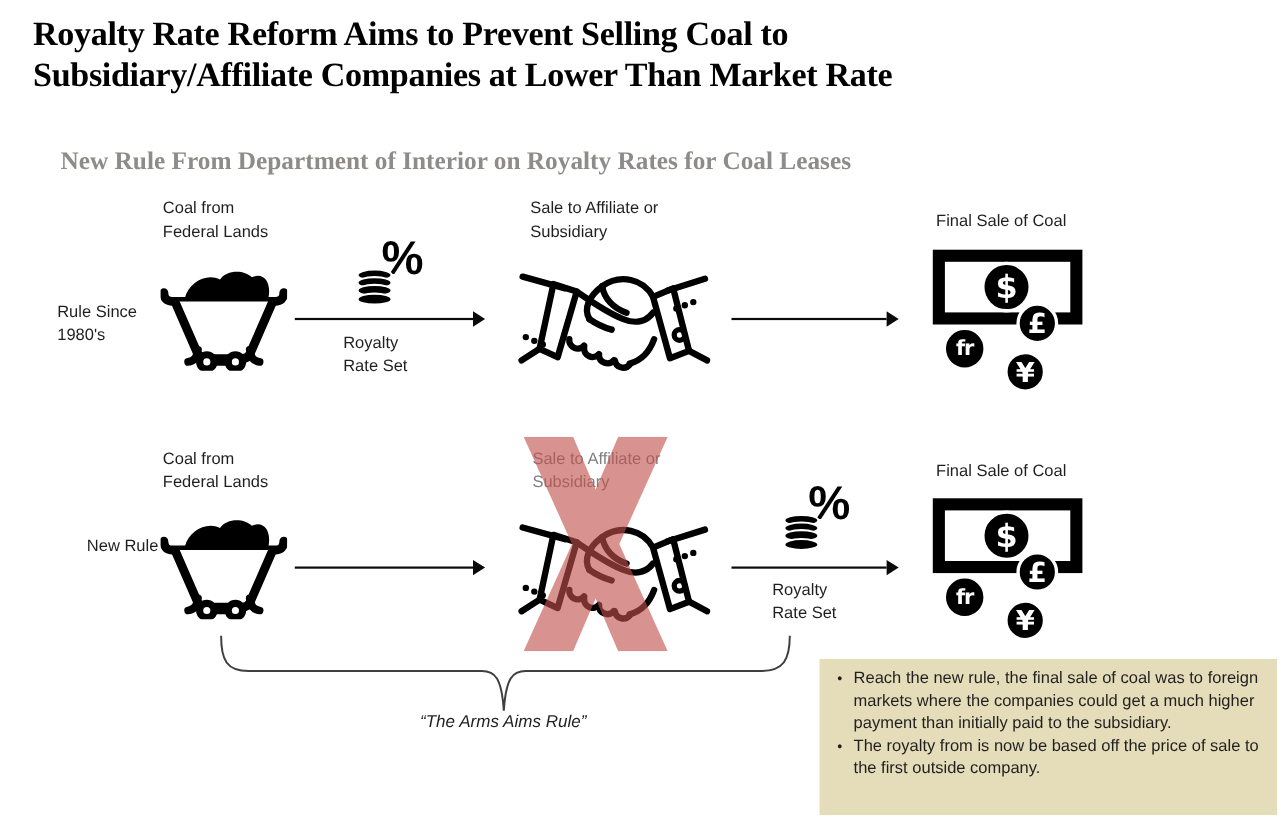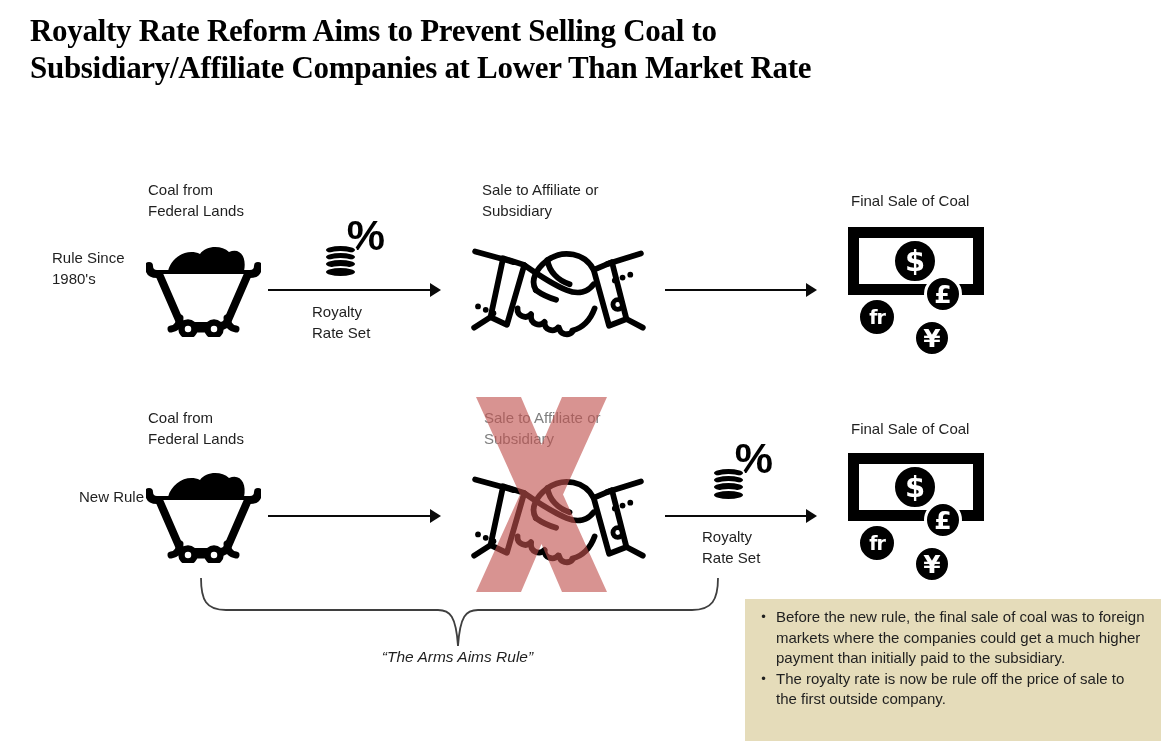--- a/index.html
+++ b/index.html
@@ -80,22 +80,23 @@
   .bullet-marker{flex:none;width:25px;text-align:center;font-size:13px;}
   .bullet-text b{font-weight:normal;}
 </style>
 </head>
 <body>
 
 <div class="slide">
 
   <div class="title">Royalty Rate Reform Aims to Prevent Selling Coal to
 Subsidiary/Affiliate Companies at Lower Than Market Rate</div>
-
-  <div class="lbl" style="left:52px;top:247px;width:92px;">Rule Since 1980's</div>
+  <div class="subtitle">New Rule From Department of Interior on Royalty Rates for Coal Leases</div>
+
+  <div class="lbl" style="left:52px;top:273px;width:92px;">Rule Since 1980's</div>
   <div class="lbl" style="left:148px;top:179px;width:104px;">Coal from Federal Lands</div>
 
   <svg class="cart" style="left:146px;top:245px;" viewBox="0 0 115 92">
     <path d="M22,26 C26,11 42,3 54,9 C60,0 76,0 83,7 C94,2 101,12 98,26 Z" fill="#000"></path>
     <path d="M3,21 Q3,29 11,29 L104,29 Q112,29 112,21" fill="none" stroke="#000" stroke-width="8" stroke-linecap="round"></path>
     <path d="M13,29 L33,75 Q35,81 41,81 L74,81 Q80,81 82,75 L102,29" fill="#fff" stroke="#000" stroke-width="8" stroke-linejoin="round"></path>
     <path d="M34,73 Q33,83 25,84" fill="none" stroke="#000" stroke-width="7" stroke-linecap="round"></path>
     <path d="M81,73 Q82,83 90,84" fill="none" stroke="#000" stroke-width="7" stroke-linecap="round"></path>
     <line x1="51" y1="84" x2="59" y2="84" stroke="#000" stroke-width="7" stroke-linecap="round"></line>
     <circle cx="42" cy="84" r="6.5" fill="#fff" stroke="#000" stroke-width="6.5"></circle>
@@ -230,22 +231,22 @@
 
   <svg class="brace" viewBox="0 0 535 80">
     <path d="M9,4 C9,26 14,36 34,36 L246,36 C258,36 264,42 266,72 C268,42 274,36 286,36 L500,36 C520,36 526,26 526,4" fill="none" stroke="#3f3f3f" stroke-width="1.8"></path>
   </svg>
   <div class="brace-label">“The Arms Aims Rule”</div>
 
   <div class="callout">
     <div>
         <div class="bullet-item">
           <span class="bullet-marker">•</span>
-          <span class="bullet-text"><span>Before the new rule, the final sale of coal was to </span><b>foreign markets where the companies could get a much higher payment</b><span> than initially paid to the subsidiary.</span></span>
+          <span class="bullet-text"><span>Reach the new rule, the final sale of coal was to </span><b>foreign markets where the companies could get a much higher payment</b><span> than initially paid to the subsidiary.</span></span>
         </div>
         <div class="bullet-item">
           <span class="bullet-marker">•</span>
-          <span class="bullet-text"><span>The royalty rate is now be rule off the price of </span><b>sale to the first outside company.</b></span>
+          <span class="bullet-text"><span>The royalty from is now be based off the price of </span><b>sale to the first outside company.</b></span>
         </div>
       </div>
   </div>
 
 </div>
 
 </body></html>

